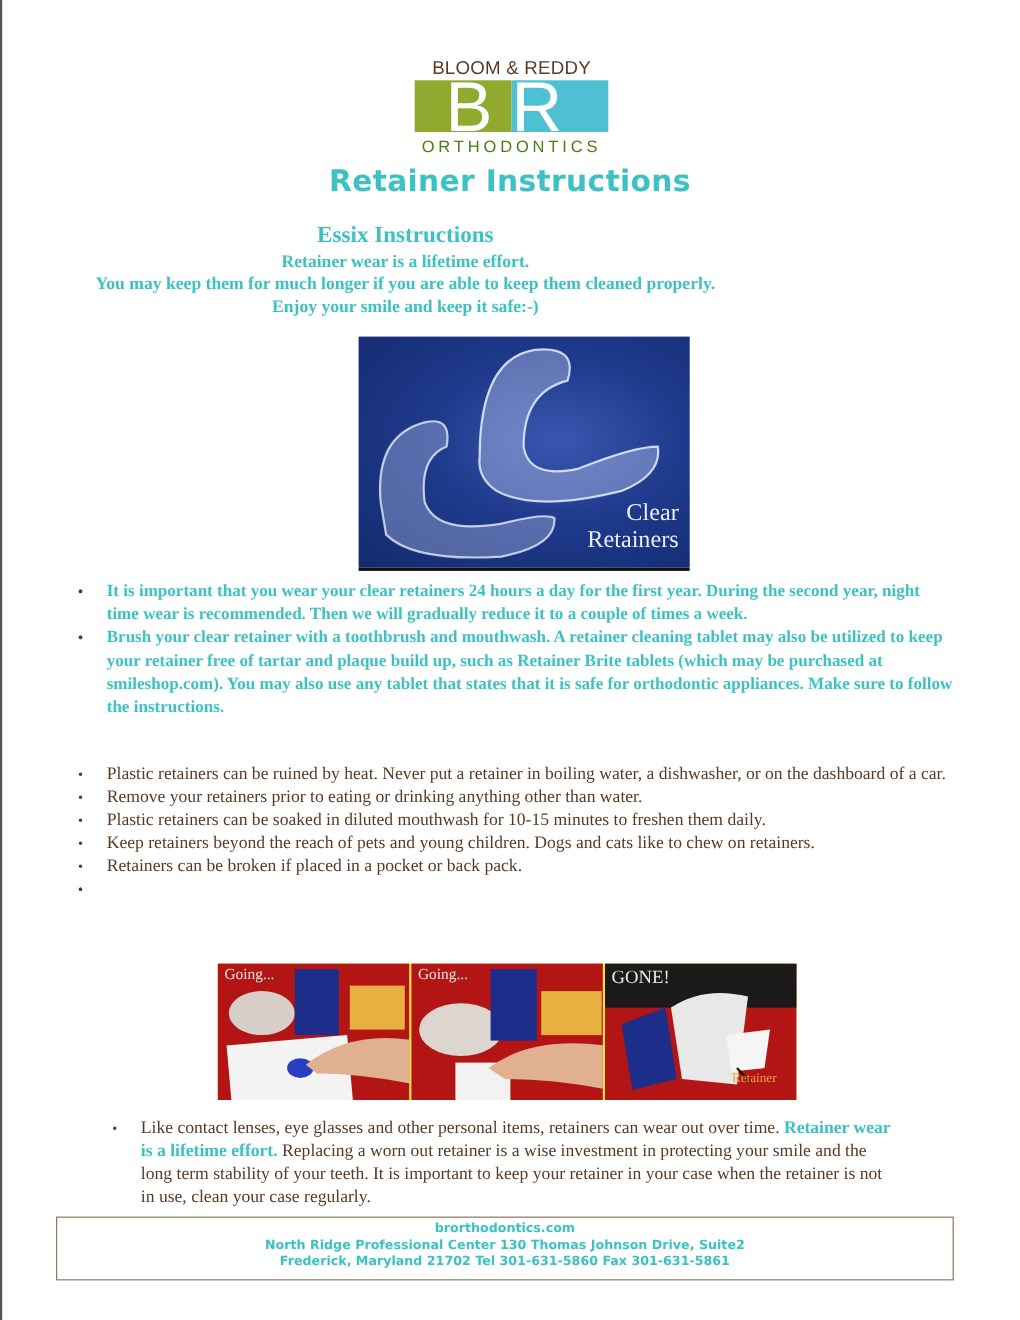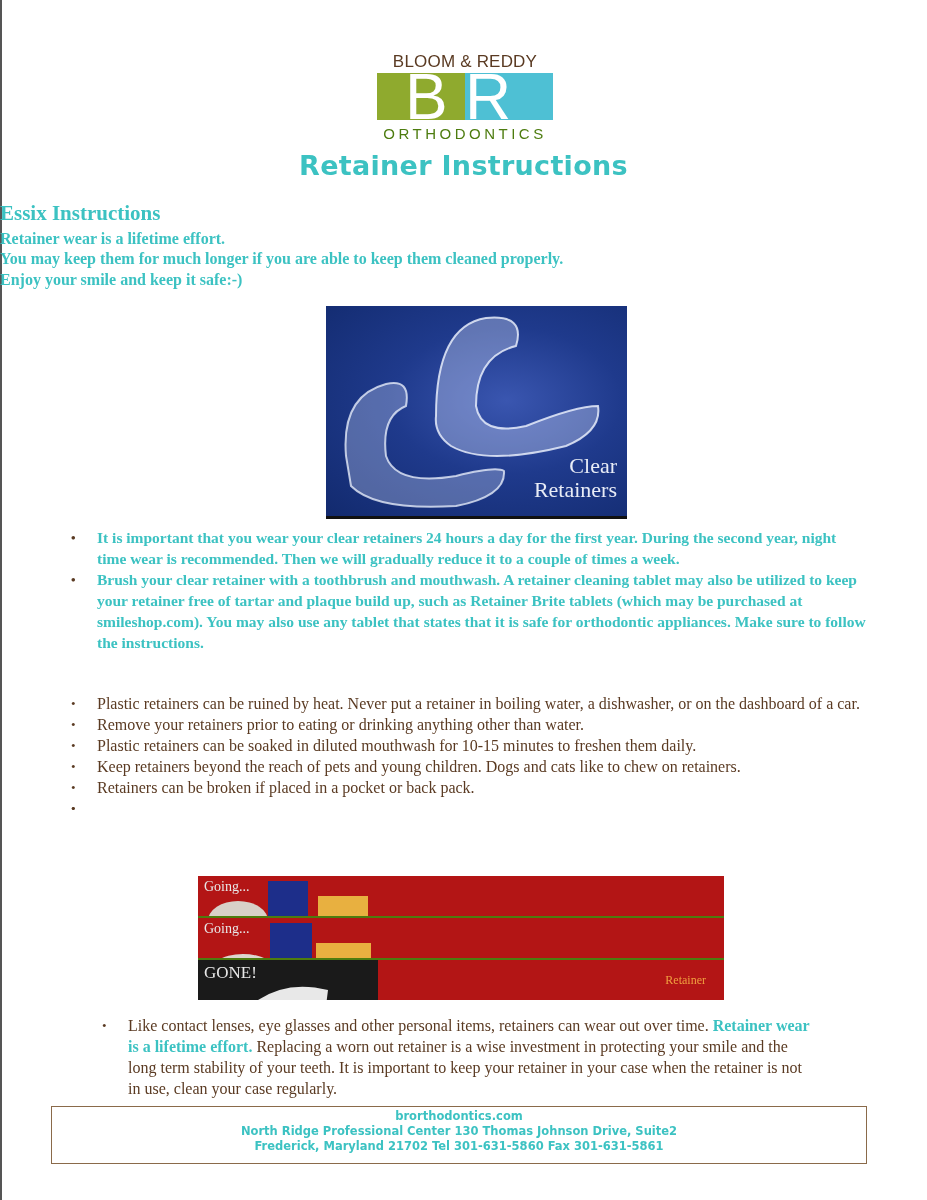--- a/index.html
+++ b/index.html
@@ -8,34 +8,34 @@
   .logo{position:absolute;left:374px;top:52px;width:182px;height:96px;}
   .logo-top{position:absolute;left:0;top:0;width:182px;text-align:center;font-family:"Liberation Sans",sans-serif;font-size:17px;letter-spacing:0.2px;color:#5a3a22;line-height:20px;}
   .logo-box{position:absolute;left:3px;top:21px;width:176px;height:47px;}
   .logo-green{position:absolute;left:0;top:0;width:88px;height:47px;background:#8faa2e;}
   .logo-blue{position:absolute;left:88px;top:0;width:88px;height:47px;background:#4ec0d4;}
   .logo-letter{position:absolute;top:-8px;font-family:"Liberation Sans",sans-serif;font-size:64px;color:#fff;line-height:64px;font-weight:normal;}
   .logo-b{left:28px;}
   .logo-r{left:88px;}
   .logo-bottom{position:absolute;left:0;top:73px;width:182px;text-align:center;font-family:"Liberation Sans",sans-serif;font-size:15px;letter-spacing:3.5px;color:#4d7c0f;line-height:18px;}
   .title{position:absolute;left:0;top:150px;width:927px;text-align:center;font-family:"DejaVu Sans",sans-serif;font-weight:bold;font-size:27px;color:#3cc2c2;letter-spacing:0.3px;}
-  .sub{position:absolute;left:0;width:737px;font-weight:bold;color:#3cc2c2;}
+  .sub{position:absolute;left:0;width:737px;text-align:center;font-weight:bold;color:#3cc2c2;}
   .sub1{top:201px;font-size:21px;}
   .sub2{top:230px;font-size:16px;}
   .sub3{top:250px;font-size:16px;}
   .sub4{top:271px;font-size:16px;}
   .photo1{position:absolute;left:326px;top:306px;width:301px;height:210px;background:radial-gradient(ellipse at 60% 45%,#3a56b0 0%,#1f3a8c 45%,#122a6e 100%);overflow:hidden;border-bottom:3px solid #111;}
   .photo1 svg{position:absolute;left:0;top:0;}
   .photo1-caption{position:absolute;right:10px;top:148px;color:#e8ecf6;font-family:"Liberation Serif",serif;font-size:22px;line-height:24px;text-align:right;}
   ul.list{position:absolute;margin:0;padding:0;list-style:none;}
   ul.list li{position:relative;padding-left:30px;}
   ul.list li .bullet{position:absolute;left:4px;top:0;color:#5a3a22;font-size:13px;}
   .teal-list{left:67px;top:527px;width:800px;font-weight:bold;font-size:15.5px;color:#3cc2c2;line-height:21px;}
   .brown-list{left:67px;top:693px;width:800px;font-size:16px;color:#5a3a22;line-height:21px;}
-  .photo2{position:absolute;left:198px;top:876px;width:526px;height:124px;display:flex;gap:2px;background:#4d7c0f;flex-direction:column;}
+  .photo2{position:absolute;left:198px;top:876px;width:526px;height:124px;display:flex;gap:2px;background:#fde047;}
   .panel{flex:1;position:relative;background:#b31515;overflow:hidden;}
   .panel-label{position:absolute;left:6px;top:3px;color:#e8e8e8;font-size:14px;font-family:"Liberation Serif",serif;}
   .panel-label.big{font-size:17px;}
   .retainer-label{position:absolute;right:18px;bottom:12px;color:#f0a040;font-size:12px;}
   .last-list{left:98px;top:1015px;width:720px;font-size:16px;color:#5a3a22;line-height:21px;}
   .teal-inline{color:#3cc2c2;font-weight:bold;}
   .footer{position:absolute;left:51px;top:1106px;width:816px;height:58px;border:1.5px solid #8a6a4a;text-align:center;font-family:"DejaVu Sans",sans-serif;font-weight:bold;font-size:11.5px;color:#3cc2c2;line-height:15px;padding-top:2px;box-sizing:border-box;}
 </style>
 </head>
 <body>

